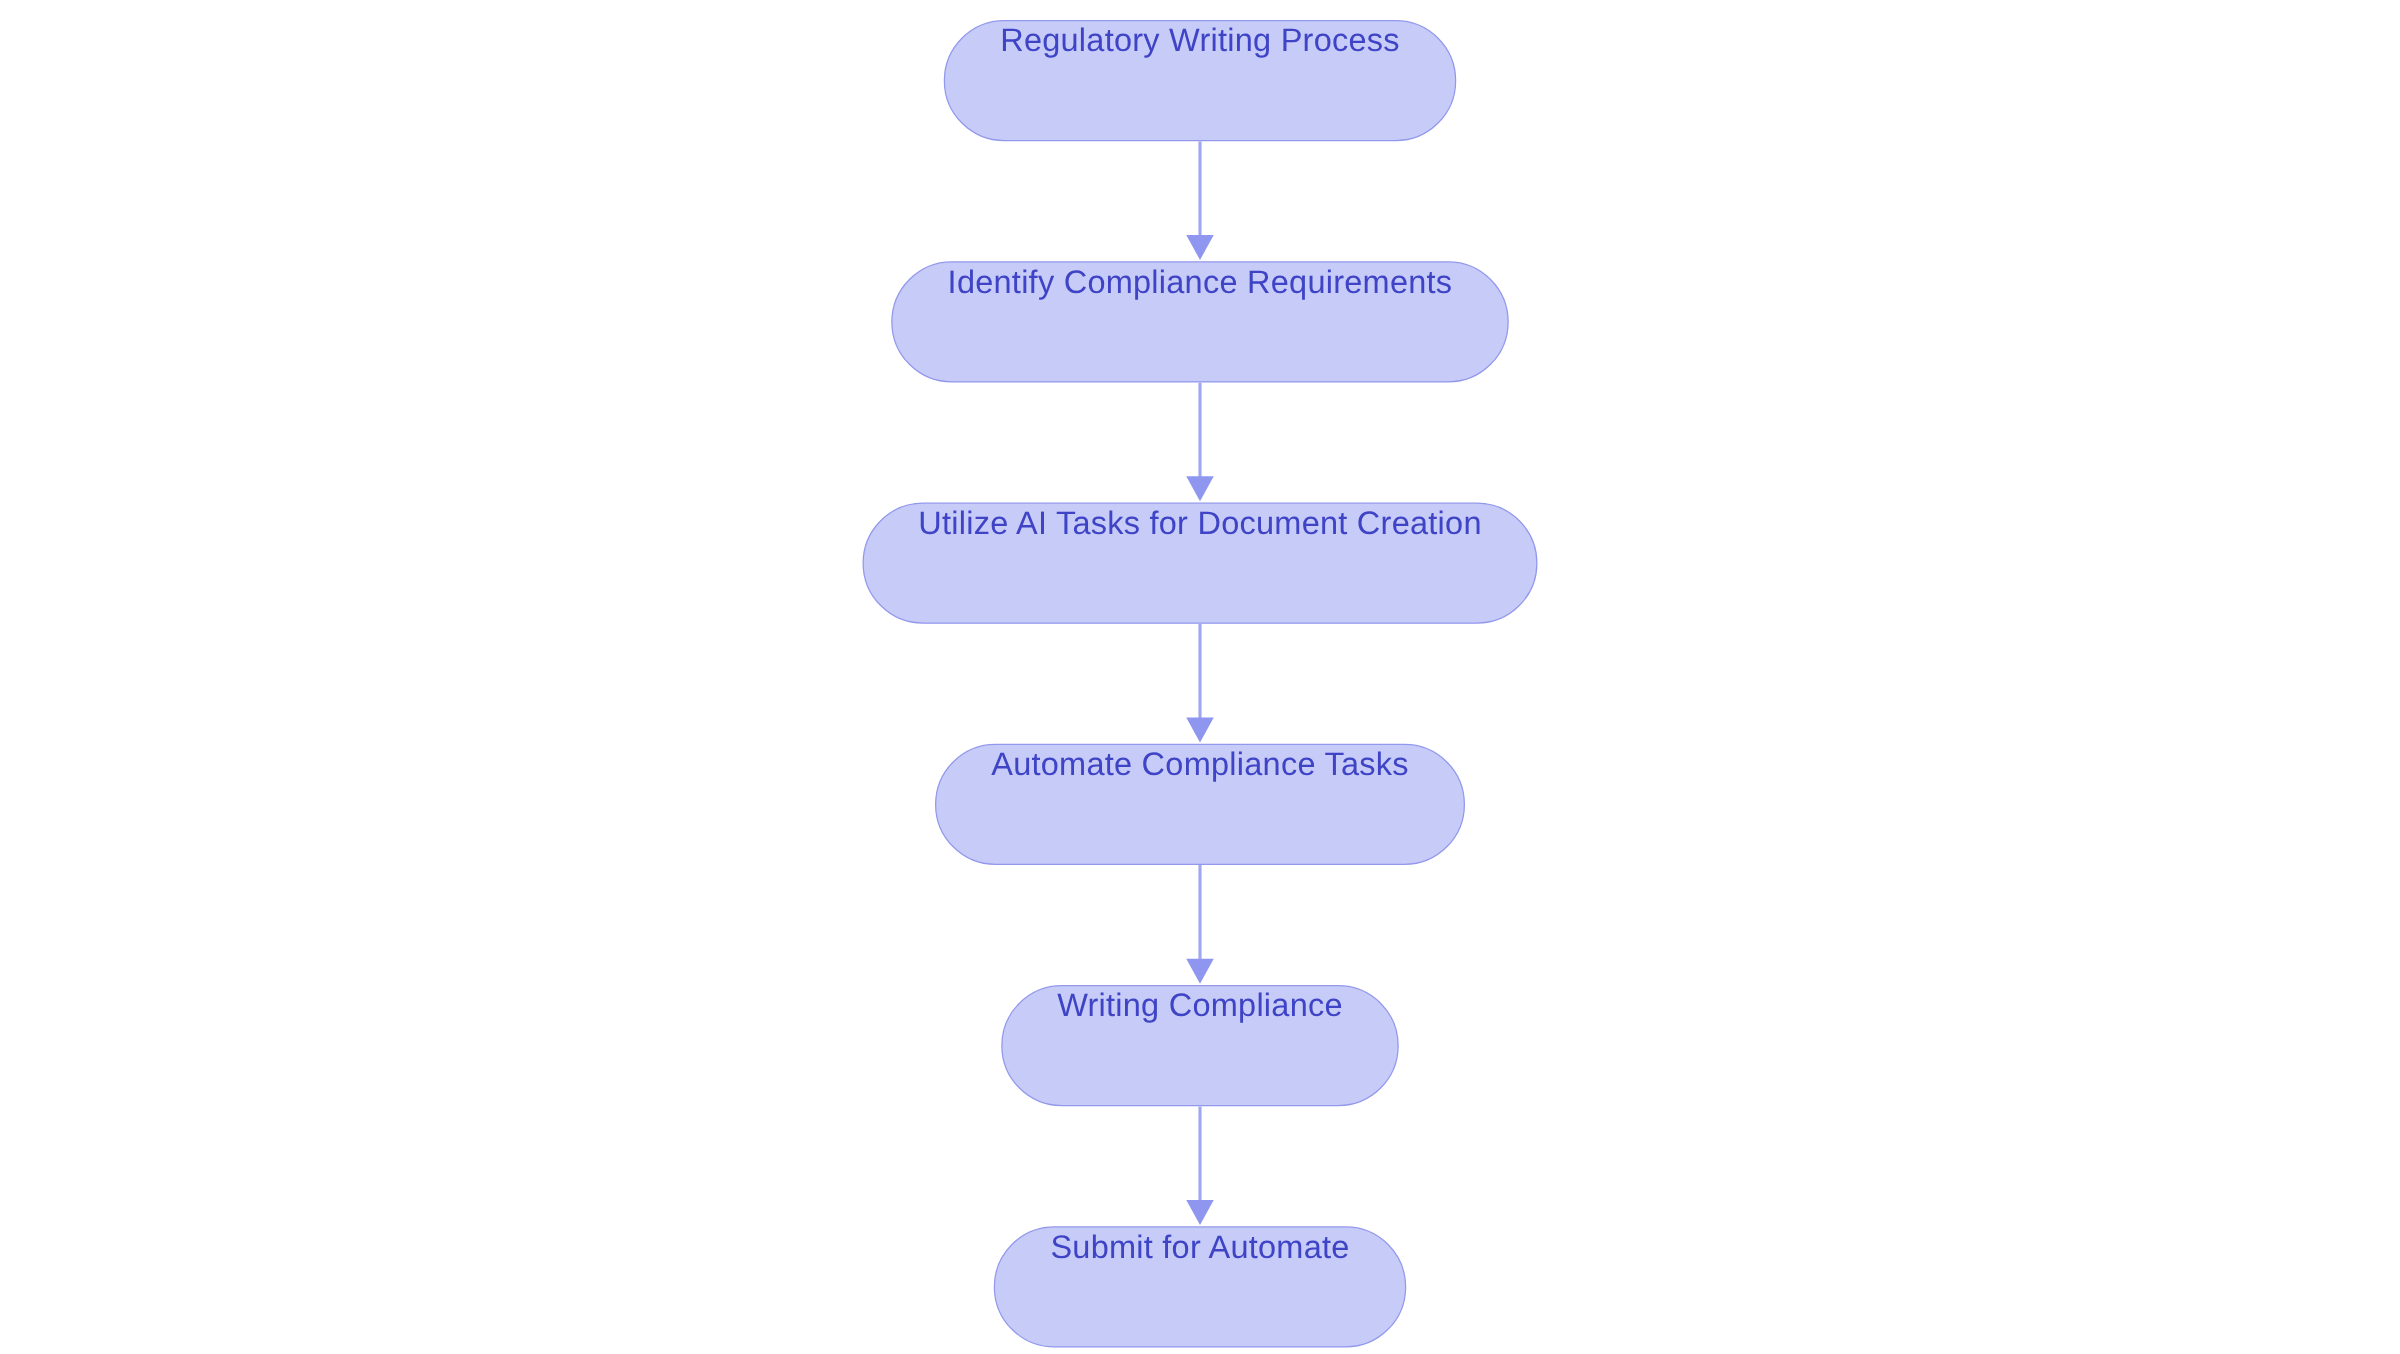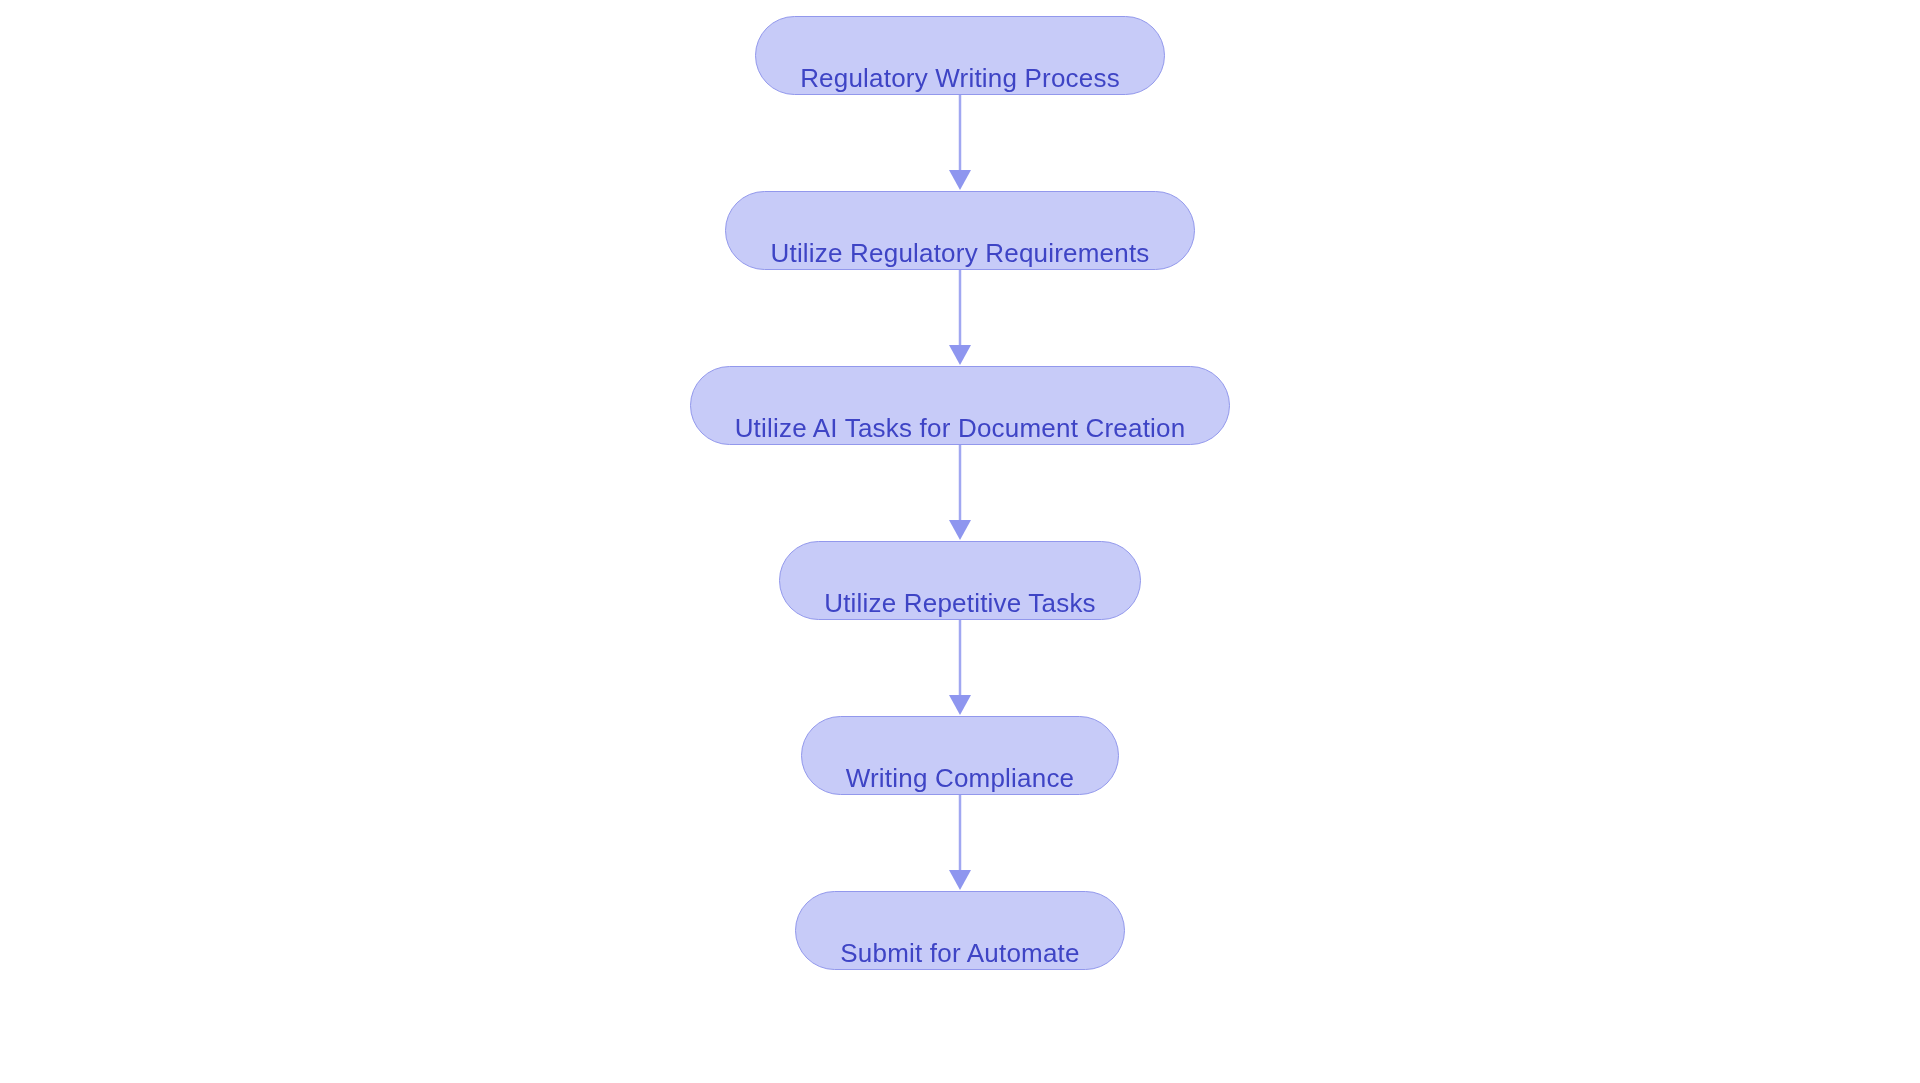--- a/index.html
+++ b/index.html
@@ -15,28 +15,28 @@
   .flowchart {
     width: 1920px;
     height: 1083px;
     display: flex;
     flex-direction: column;
     align-items: center;
     padding-top: 16px;
   }
 
   .node {
-    height: 79px;
+    height: 97px;
     min-width: 280px;
     padding: 0 44px;
     border-radius: 48.5px;
     background: #c7cbf8;
     border: 1.5px solid #9298ec;
     display: flex;
-    align-items: flex-end;
+    align-items: flex-start;
     justify-content: center;
     flex: 0 0 auto;
   }
 
   .node-label {
     color: #3e44c5;
     font-size: 26px;
     font-weight: 500;
     letter-spacing: 0.2px;
     white-space: nowrap;
@@ -57,39 +57,39 @@
   <div class="node">
     <span class="node-label">Regulatory Writing Process</span>
   </div>
 
   <svg class="edge" viewBox="0 0 26 96" aria-hidden="true">
     <line x1="13" y1="0" x2="13" y2="78" stroke="#a0a7f1" stroke-width="2.5"></line>
     <polygon points="2,75 24,75 13,95" fill="#8e96ef"></polygon>
   </svg>
 
   <div class="node">
-    <span class="node-label">Utilize Regulatory Requirements</span>
+    <span class="node-label">Identify Compliance Requirements</span>
   </div>
 
   <svg class="edge" viewBox="0 0 26 96" aria-hidden="true">
     <line x1="13" y1="0" x2="13" y2="78" stroke="#a0a7f1" stroke-width="2.5"></line>
     <polygon points="2,75 24,75 13,95" fill="#8e96ef"></polygon>
   </svg>
 
   <div class="node">
     <span class="node-label">Utilize AI Tasks for Document Creation</span>
   </div>
 
   <svg class="edge" viewBox="0 0 26 96" aria-hidden="true">
     <line x1="13" y1="0" x2="13" y2="78" stroke="#a0a7f1" stroke-width="2.5"></line>
     <polygon points="2,75 24,75 13,95" fill="#8e96ef"></polygon>
   </svg>
 
   <div class="node">
-    <span class="node-label">Utilize Repetitive Tasks</span>
+    <span class="node-label">Automate Compliance Tasks</span>
   </div>
 
   <svg class="edge" viewBox="0 0 26 96" aria-hidden="true">
     <line x1="13" y1="0" x2="13" y2="78" stroke="#a0a7f1" stroke-width="2.5"></line>
     <polygon points="2,75 24,75 13,95" fill="#8e96ef"></polygon>
   </svg>
 
   <div class="node">
     <span class="node-label">Writing Compliance</span>
   </div>

